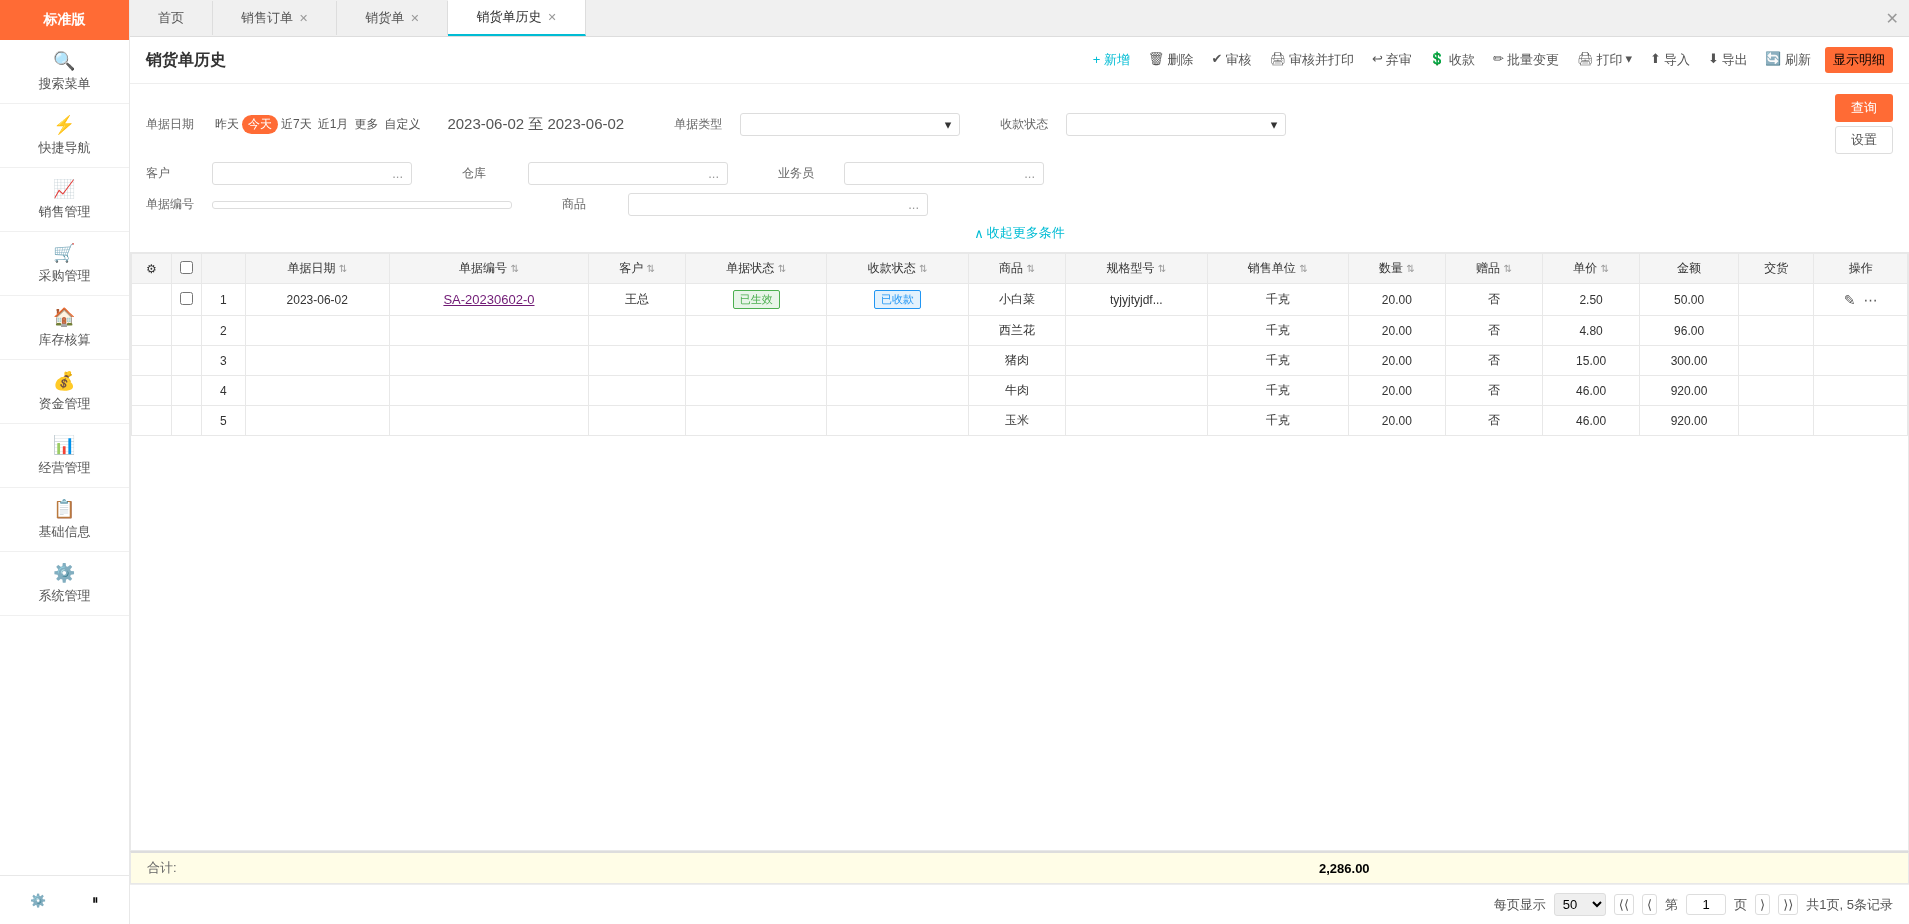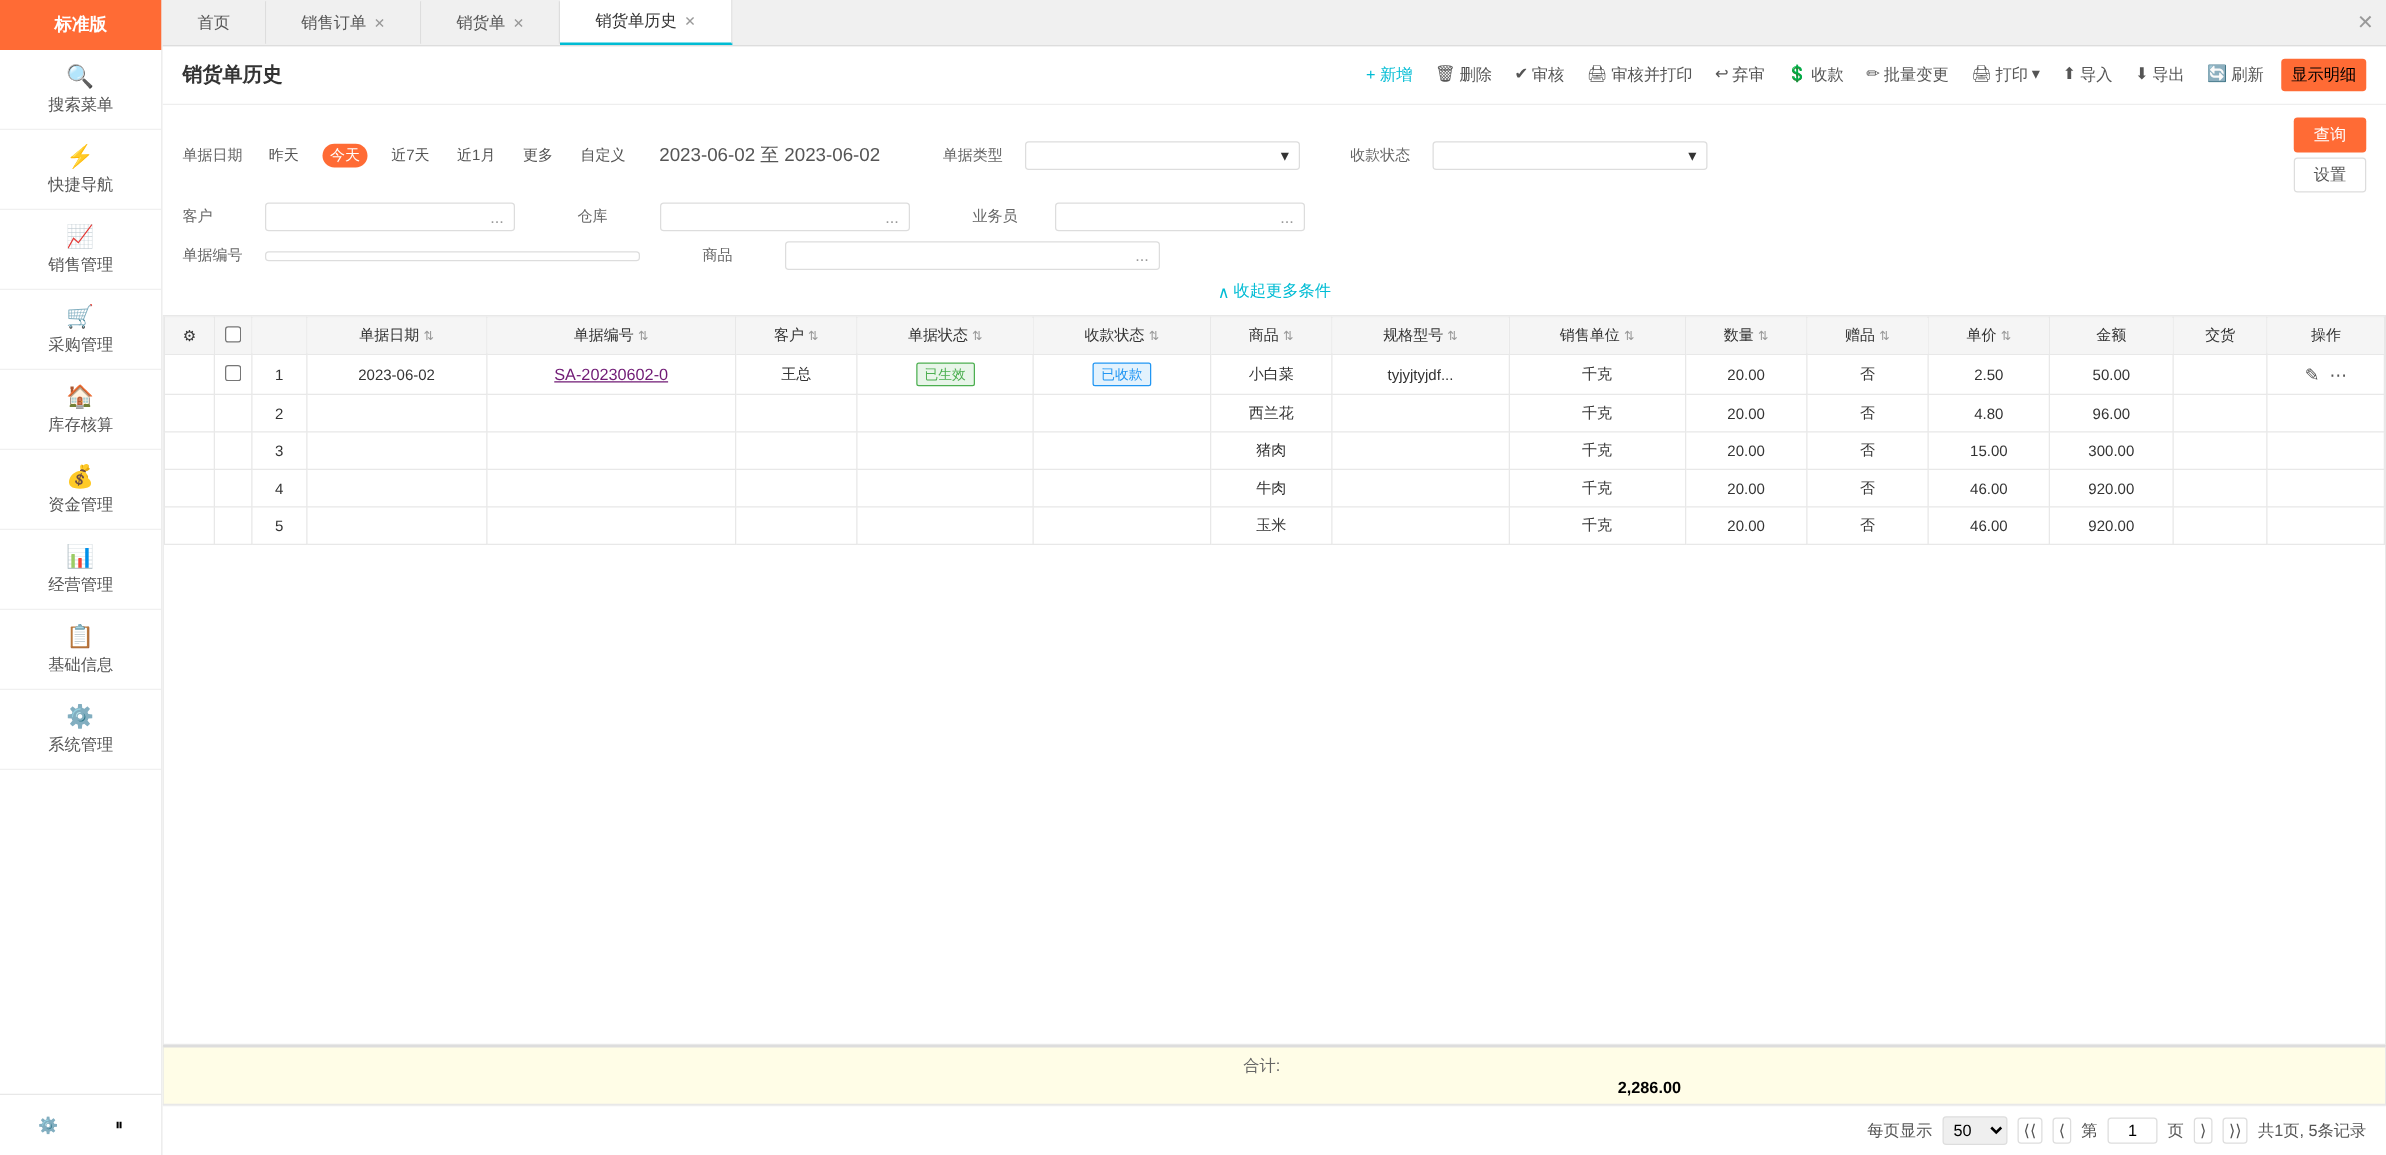--- a/index.html
+++ b/index.html
@@ -32,21 +32,21 @@
     .toolbar { display: flex; align-items: center; gap: 10px; flex-wrap: wrap; }
     .toolbar-btn { display: flex; align-items: flex-start; gap: 3px; cursor: pointer; color: #555; font-size: 12px; padding: 2px 4px; }
     .toolbar-btn.new-btn { color: #00bcd4; }
     .btn-display { background: #ff6b35; color: #000000; padding: 4px 8px; border-radius: 3px; cursor: pointer; font-size: 12px; }
     .filter-row { display: flex; align-items: center; gap: 20px; margin-bottom: 8px; }
     .filter-group { display: flex; align-items: center; gap: 6px; }
     .filter-label { color: #666; font-size: 12px; white-space: nowrap; min-width: 60px; }
     .filter-input { border: 1px solid #ddd; padding: 3px 8px; border-radius: 3px; min-width: 140px; font-size: 12px; color: #333; background: #fff; cursor: pointer; display: flex; align-items: center; justify-content: space-between; }
     .filter-input .ellipsis { color: #999; }
     .date-filter { display: flex; align-items: center; gap: 6px; }
-    .date-quick { display: flex; gap: 16px; }
+    .date-quick { display: flex; gap: 0; }
     .date-btn { font-size: 12px; color: #555; cursor: pointer; padding: 1px 3px; }
     .date-btn.active { background: #ff6b35; color: white; border-radius: 10px; padding: 1px 6px; }
     .filter-select { border: 1px solid #ddd; padding: 3px 8px; border-radius: 3px; min-width: 200px; font-size: 12px; color: #333; background: #fff; display: flex; align-items: center; justify-content: space-between; cursor: pointer; }
     .collapse-btn { display: flex; align-items: center; justify-content: center; color: #00bcd4; font-size: 12px; cursor: pointer; gap: 3px; margin-top: 4px; }
 
     
     .query-btn { background: #ff6b35; color: white; border: none; padding: 5px 16px; border-radius: 3px; cursor: pointer; font-size: 13px; }
     .setting-btn { background: white; color: #555; border: 1px solid #ddd; padding: 4px 12px; border-radius: 3px; cursor: pointer; font-size: 13px; }
     .query-setting { display: flex; flex-direction: column; gap: 4px; }
 
@@ -57,21 +57,21 @@
     thead th .sort-icon { color: #999; font-size: 10px; }
     tbody td { border: 1px solid #e8e8e8; padding: 6px 8px; text-align: center; font-size: 12px; color: #333; }
     .badge { display: inline-block; padding: 1px 6px; border-radius: 2px; font-size: 11px; }
     .badge-green { background: #e8f5e9; color: #4caf50; border: 1px solid #4caf50; }
     .badge-blue { background: #e3f2fd; color: #2196f3; border: 1px solid #2196f3; }
     .link-text { color: #701a75; cursor: pointer; text-decoration: underline; }
     .action-icons { display: flex; justify-content: center; gap: 8px; }
     .action-icon { cursor: pointer; color: #555; font-size: 14px; }
 
     
-    .table-footer { background: #fffde7; border: 1px solid #e8e8e8; border-top: 2px solid #ddd; display: flex; align-items: center; padding: 6px 16px; font-size: 12px; flex-direction: column; }
+    .table-footer { background: #fffde7; border: 1px solid #e8e8e8; border-top: 2px solid #ddd; display: flex; align-items: center; padding: 6px 16px; font-size: 12px; }
     .footer-label { color: #666; margin-right: 20px; }
     .footer-values { display: flex; flex: 1; }
     .footer-qty { flex: 1; text-align: center; font-weight: bold; }
     .footer-amount { flex: 1; text-align: center; font-weight: bold; }
 
     
     .pagination { display: flex; align-items: center; justify-content: flex-end; padding: 8px 16px; gap: 8px; border-top: 1px solid #eee; font-size: 12px; color: #555; }
     .page-select { border: 1px solid #ddd; padding: 2px 4px; border-radius: 3px; }
     .page-btn { cursor: pointer; color: #555; padding: 2px 4px; border: 1px solid #ddd; border-radius: 3px; background: #fff; }
     .page-btn:disabled { color: #ccc; cursor: default; }

